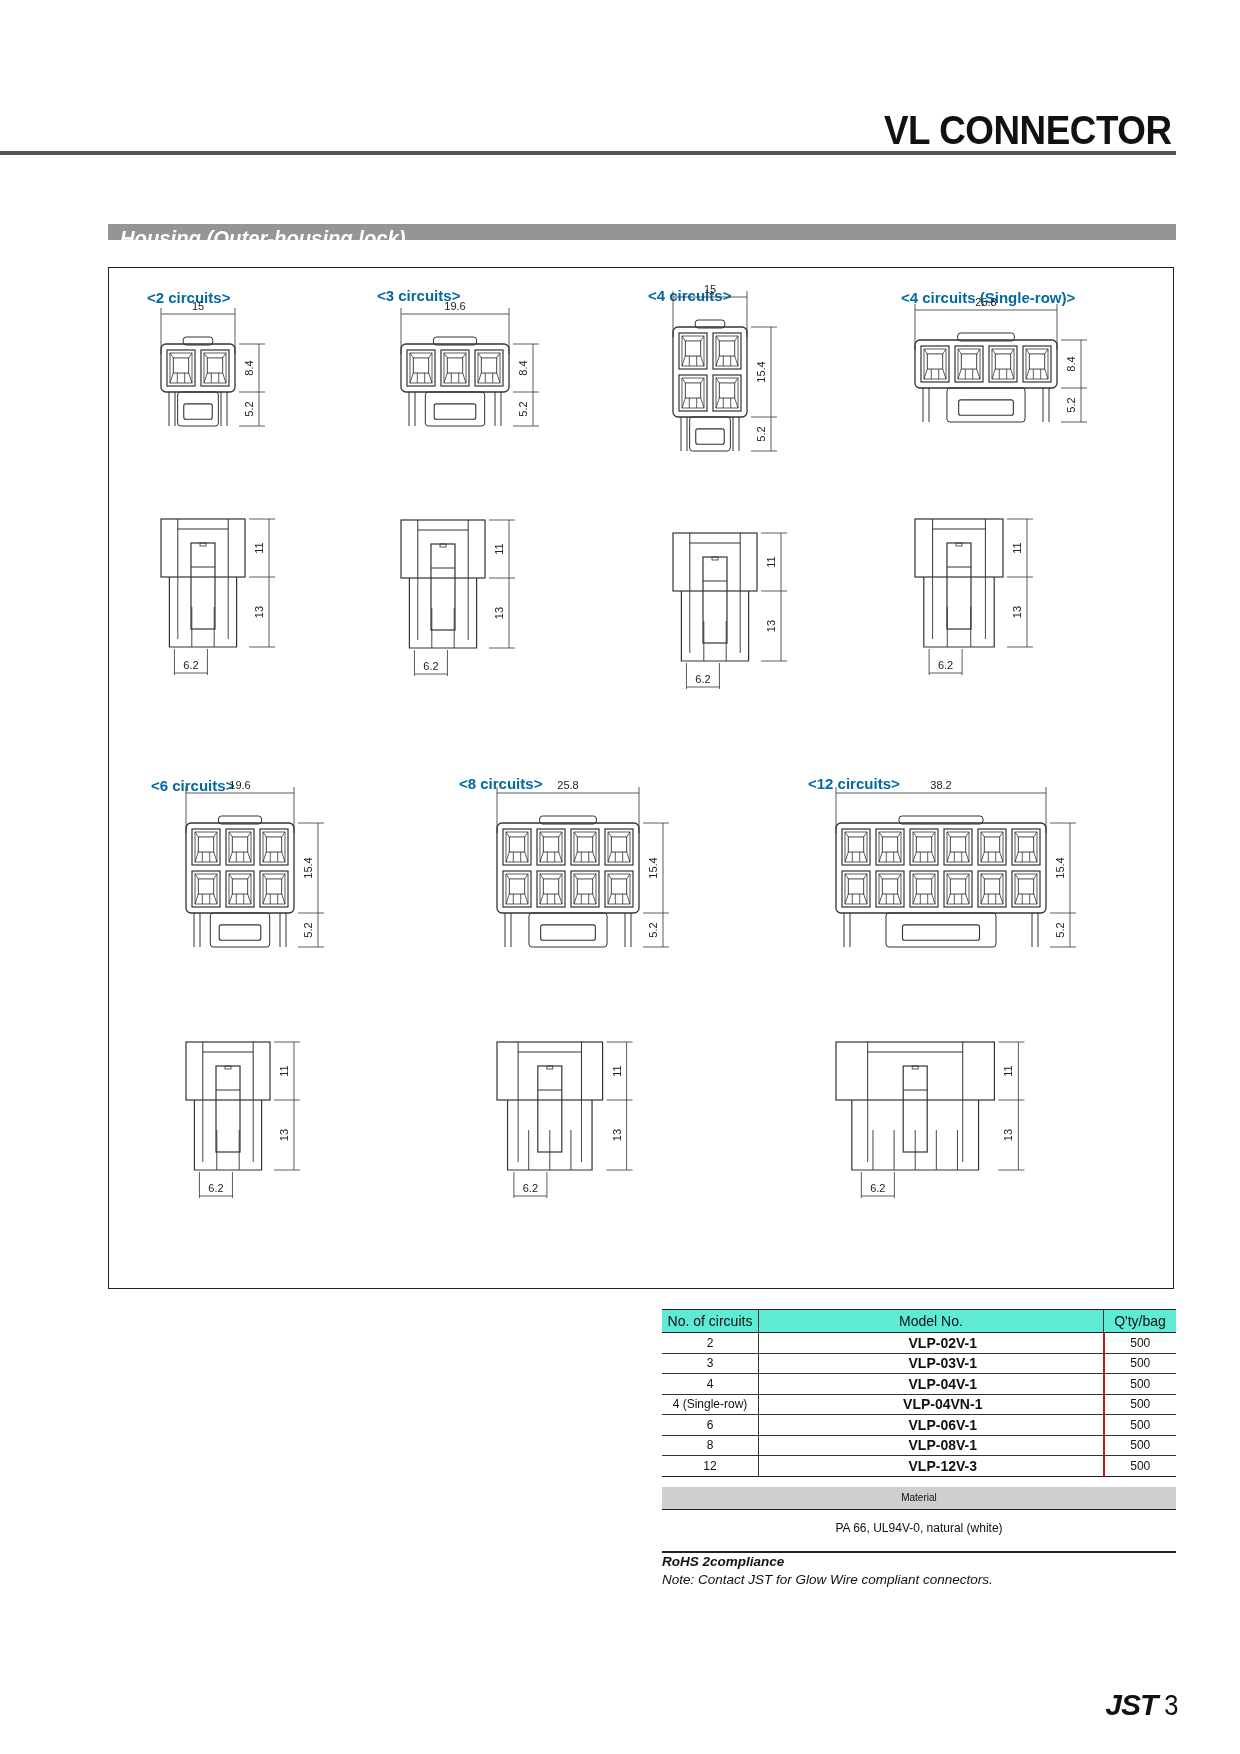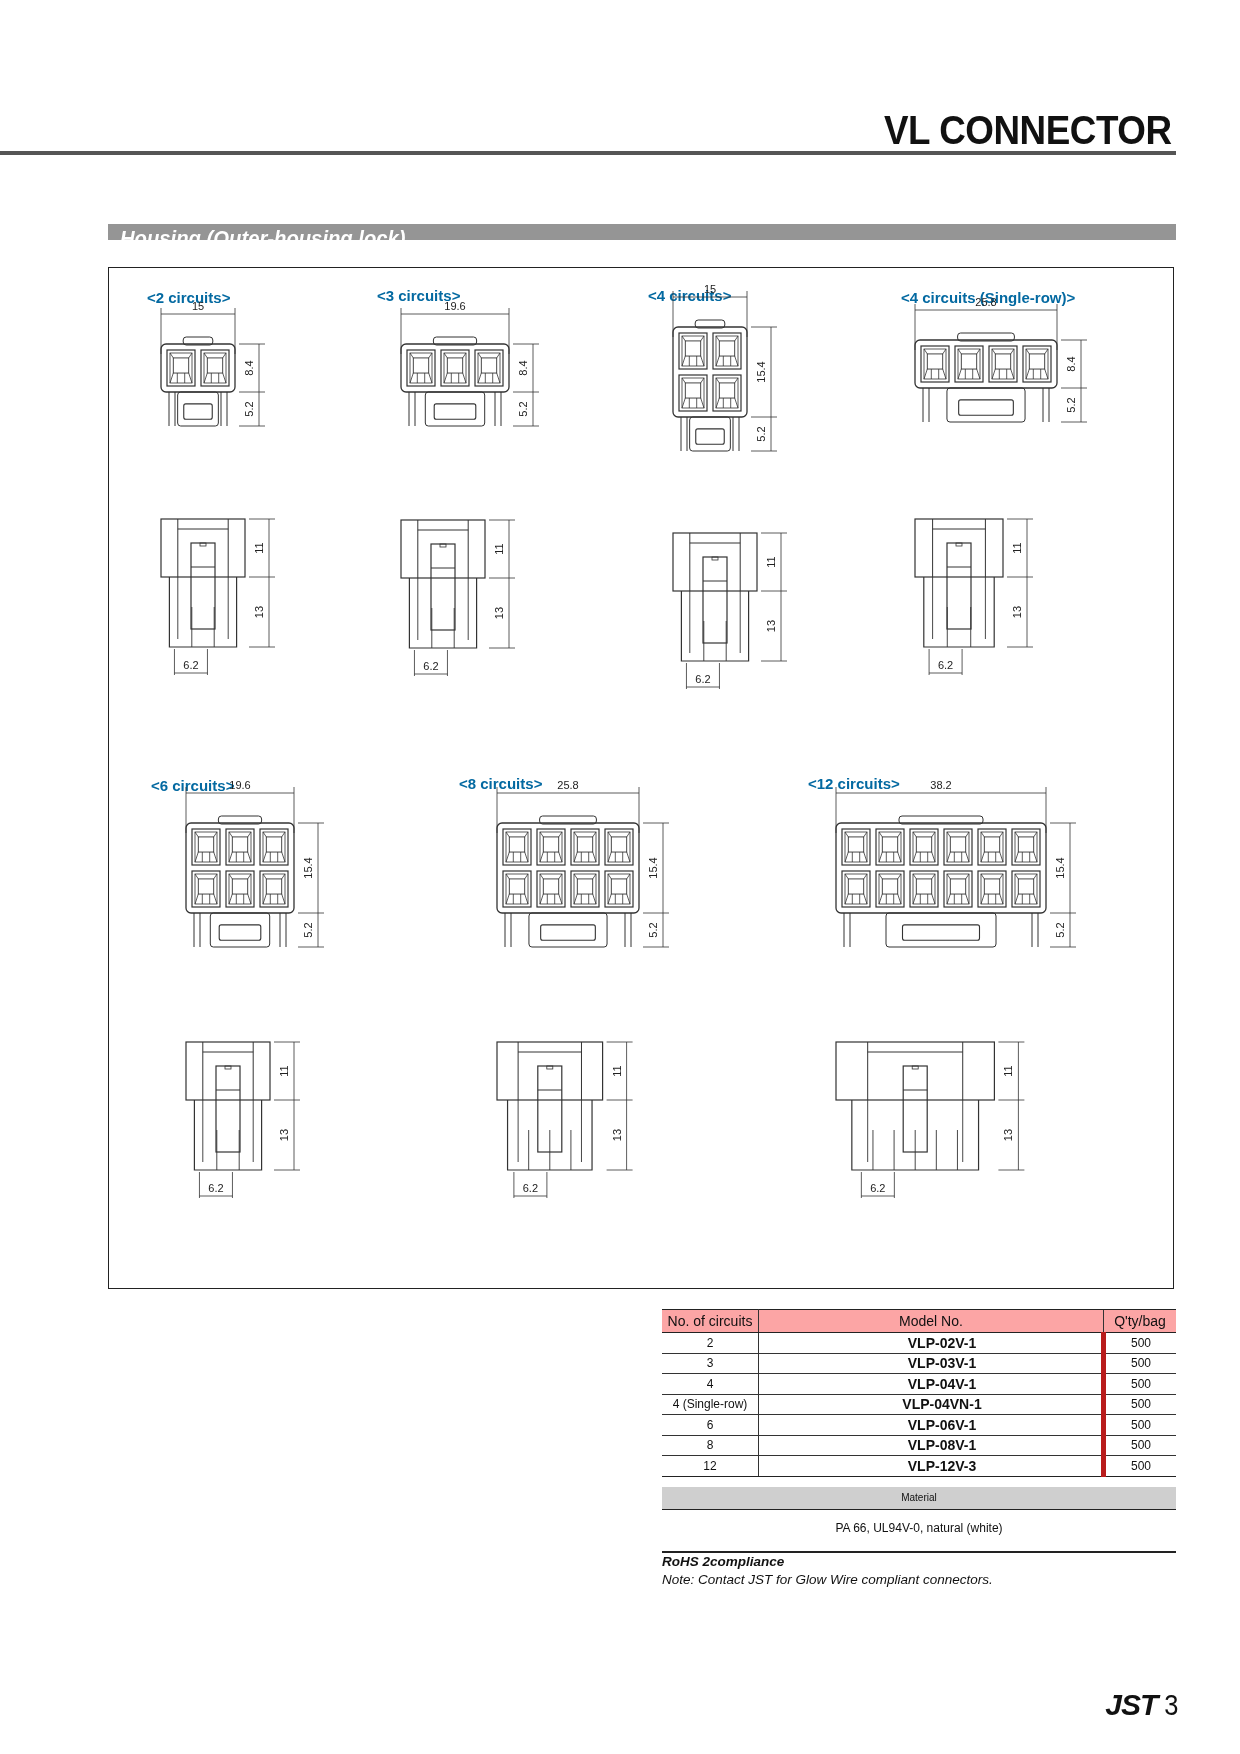--- a/index.html
+++ b/index.html
@@ -8,24 +8,24 @@
   .title-rule{position:absolute;left:0;top:151px;width:1176px;height:4px;background:#555;}
   .section-band{position:absolute;left:108px;top:224px;width:1068px;height:16px;background:#959595;}
   .section-band span{position:absolute;left:12px;top:2px;color:#fff;font-size:22px;font-style:italic;font-weight:bold;transform:scaleX(0.92);transform-origin:left center;}
   .frame{position:absolute;left:108px;top:267px;width:1066px;height:1022px;border:1.5px solid #222;box-sizing:border-box;}
   .fig-label{position:absolute;font-size:15px;font-weight:bold;color:#0369a1;}
   .drawing{position:absolute;overflow:visible;}
   .drawing svg{overflow:visible;}
   .dim{font-family:"Liberation Sans",sans-serif;font-size:11px;fill:#222;}
   
   .spec-table{position:absolute;left:662px;top:1309px;width:514px;border-collapse:collapse;font-size:12px;}
-  .spec-table th{background:#fca5a5;font-weight:normal;font-size:14px;height:22px;border-top:1.5px solid #222;border-bottom:1.5px solid #222;padding:0 2px;}
+  .spec-table th{background:#5eead4;font-weight:normal;font-size:14px;height:22px;border-top:1.5px solid #222;border-bottom:1.5px solid #222;padding:0 2px;}
   .spec-table td{height:19.5px;border-bottom:1px solid #333;text-align:center;padding:0;}
   .spec-table .c1{width:92px;border-right:1px solid #333;}
-  .spec-table .c3{width:68px;border-left:5px solid #b91c1c;}
+  .spec-table .c3{width:68px;border-left:2px solid #b91c1c;}
   .spec-table th.c1,.spec-table th.c3{border-left:1px solid #333;border-right:1px solid #333;}
   .spec-table th.c1{border-left:none;}
   .spec-table th.c3{border-right:none;}
   .spec-table td.model{font-weight:bold;font-size:14px;padding-left:24px;}
   .spec-table tr:last-child td{border-bottom:1.5px solid #222;text-align:center;}
   .material-head{position:absolute;left:662px;top:1487px;width:514px;height:22px;background:#cfcfcf;border-bottom:1.5px solid #222;text-align:center;font-size:10px;line-height:22px;}
   .material-val{position:absolute;left:662px;top:1521px;width:514px;text-align:center;font-size:12px;}
   .material-rule{position:absolute;left:662px;top:1551px;width:514px;height:1.5px;background:#222;}
   .rohs{position:absolute;left:662px;top:1554px;font-size:13.5px;font-weight:bold;font-style:italic;}
   .note{position:absolute;left:662px;top:1572px;font-size:13.5px;font-style:italic;}

